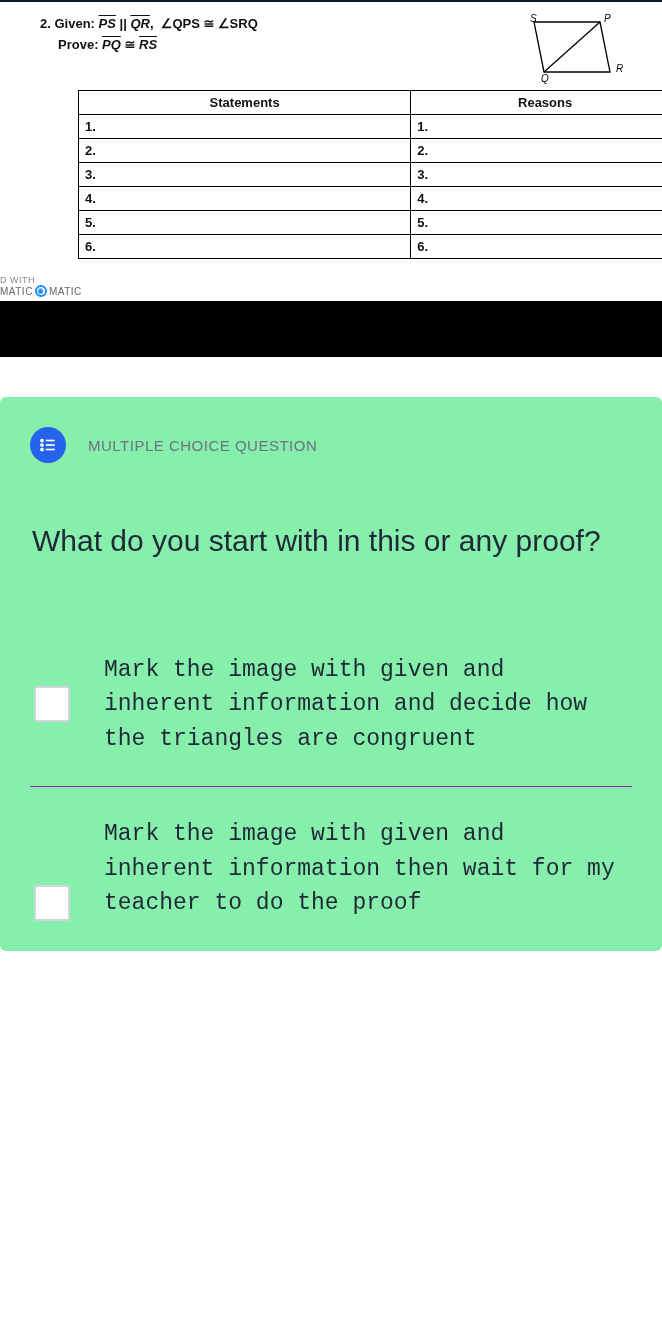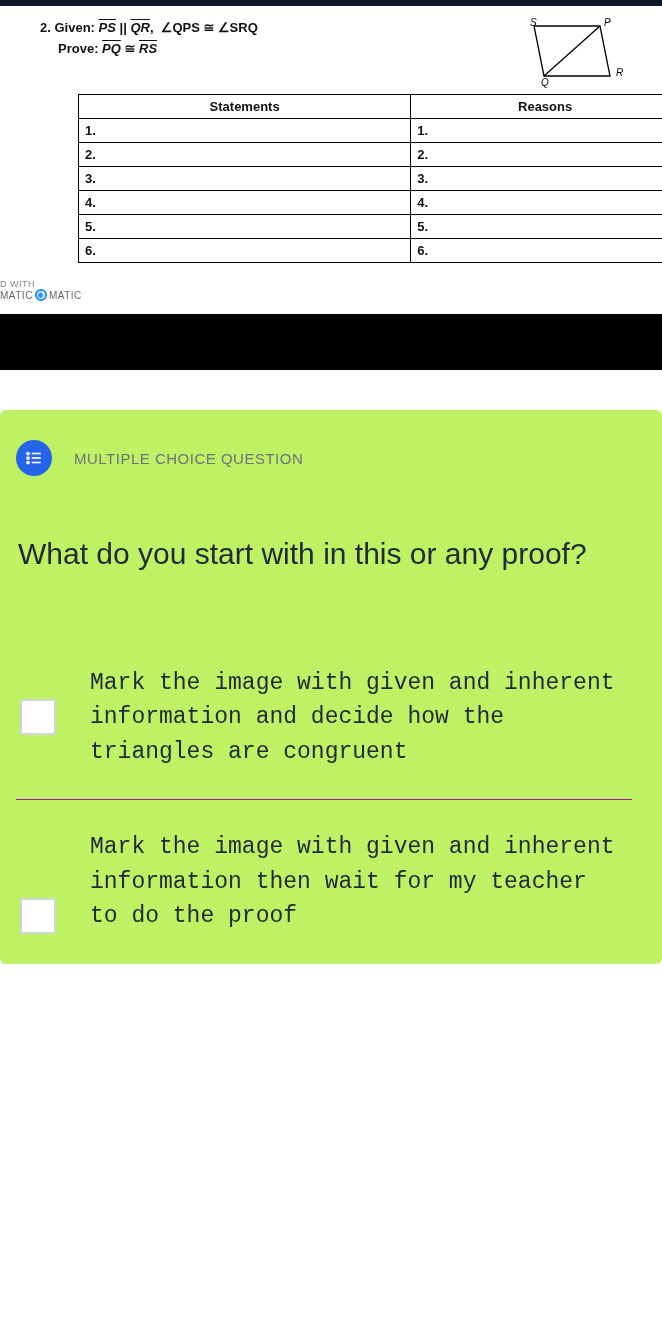--- a/index.html
+++ b/index.html
@@ -3,22 +3,22 @@
 <meta charset="utf-8">
 <style>
   * { box-sizing: border-box; margin: 0; padding: 0; }
   body {
     font-family: Arial, Helvetica, sans-serif;
     background: #fff;
     width: 662px;
     color: #111;
   }
   .top-section {
-    padding: 8px 0 9px 0;
-    border-top: 6px solid #0f172a;
+    padding: 8px 0 0 0;
+    border-top: 2px solid #0f172a;
     background: #fff;
   }
   .problem-header {
     display: flex;
     justify-content: space-between;
     padding: 4px 30px 4px 40px;
   }
   .problem-text {
     font-size: 13px;
     font-weight: bold;
@@ -66,23 +66,23 @@
     display:inline-flex; width:12px; height:12px; border:2px solid #1a8cff; border-radius:50%;
     align-items:center; justify-content:center; font-size:7px; color:#1a8cff; font-weight:bold;
   }
   .black-bar {
     width: 100%;
     height: 56px;
     background: #000;
   }
   .question-card {
     margin-top: 40px;
-    background: #bef264;
+    background: #86efac;
     border-radius: 6px;
-    padding: 30px 30px 0 16px;
+    padding: 30px 30px 0 30px;
   }
   .q-header {
     display: flex;
     align-items: center;
     gap: 22px;
     margin-bottom: 56px;
   }
   .q-icon {
     width: 36px; height: 36px;
     background: #2563eb;

